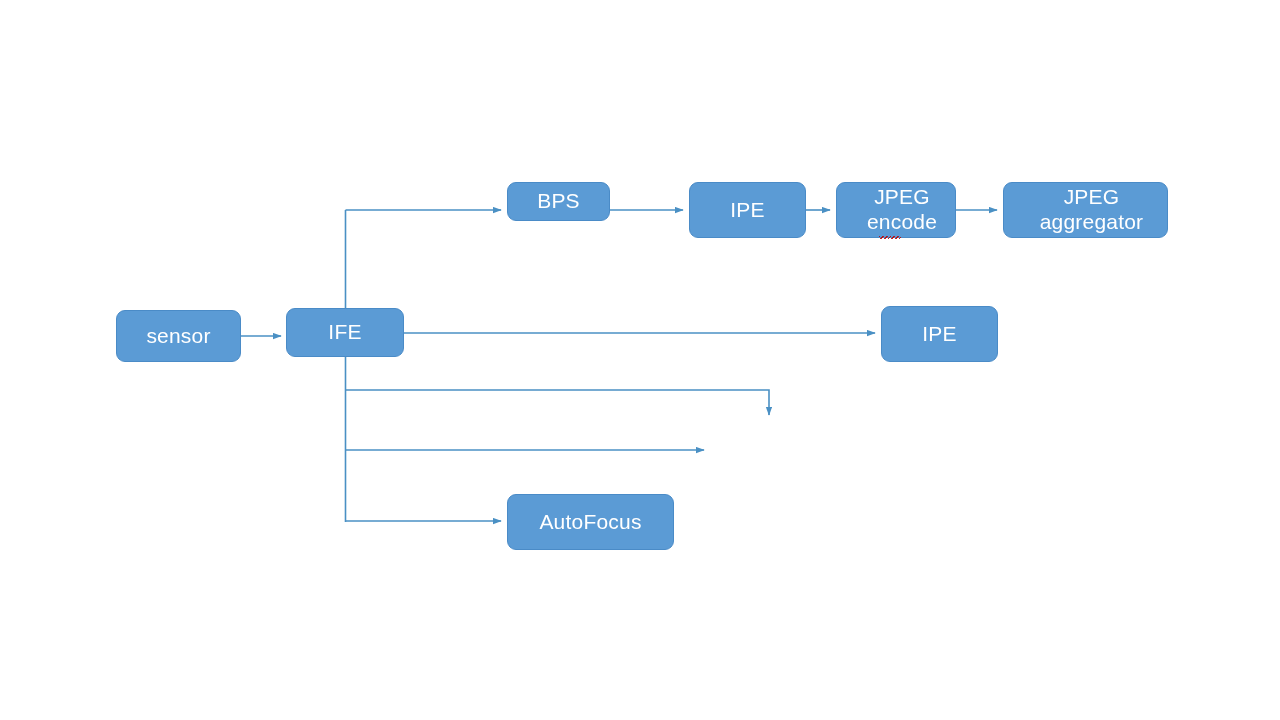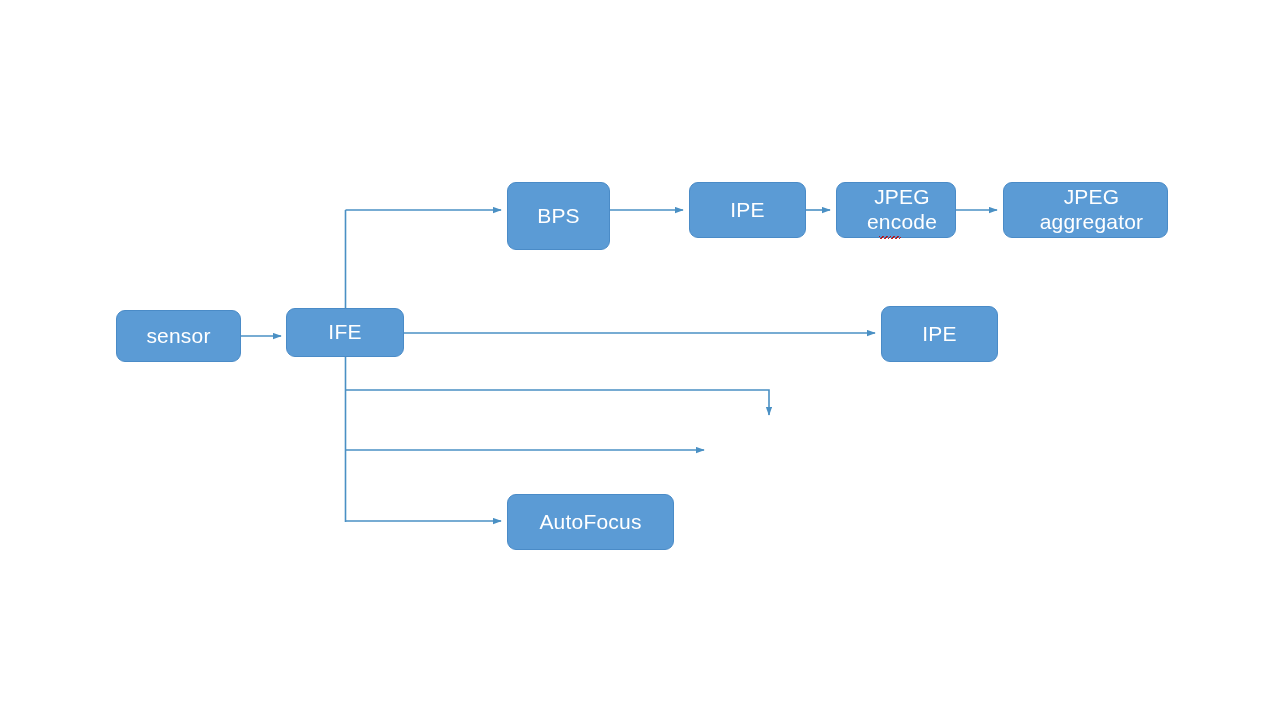--- a/index.html
+++ b/index.html
@@ -93,21 +93,21 @@
       <path d="M345.5,450 L704,450" marker-end="url(#arrow)"></path>
 
       <path d="M345.5,521 L501,521" marker-end="url(#arrow)"></path>
     </g>
   </svg>
 
   <div class="node" style="left:116px; top:310px; width:125px; height:52px;text-align:right;">sensor</div>
 
   <div class="node" style="left:286px; top:308px; width:118px; height:49px;">IFE</div>
 
-  <div class="node" style="left:507px; top:182px; width:103px; height:68px;">BPS</div>
+  <div class="node" style="left:507px; top:182px; width:103px; height:39px;">BPS</div>
 
   <div class="node" style="left:689px; top:182px; width:117px; height:56px;">IPE</div>
 
   <div class="node two-line" style="left:836px; top:182px; width:120px; height:56px;">JPEG
 encode</div>
 
   <div class="node two-line" style="left:1003px; top:182px; width:165px; height:56px;">JPEG
 aggregator</div>
 
   <div class="node" style="left:881px; top:306px; width:117px; height:56px;">IPE</div>

